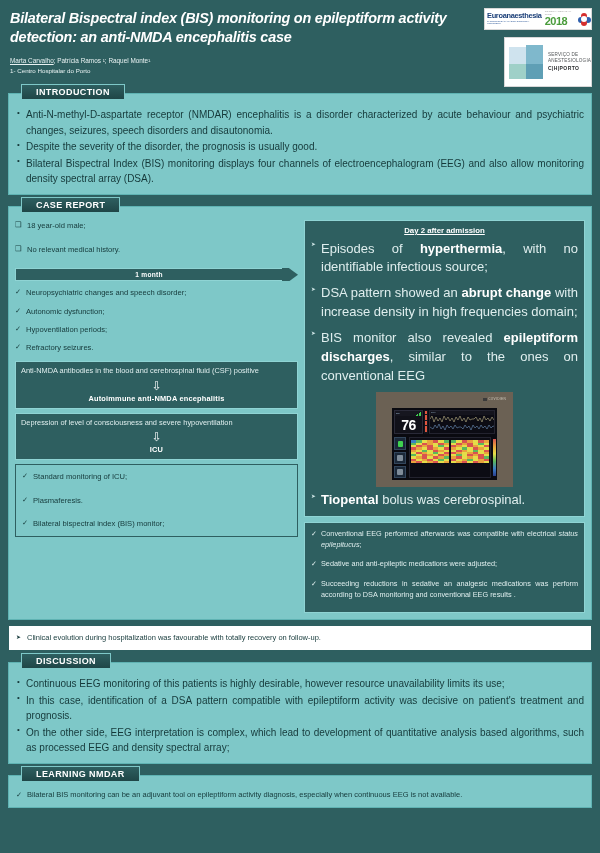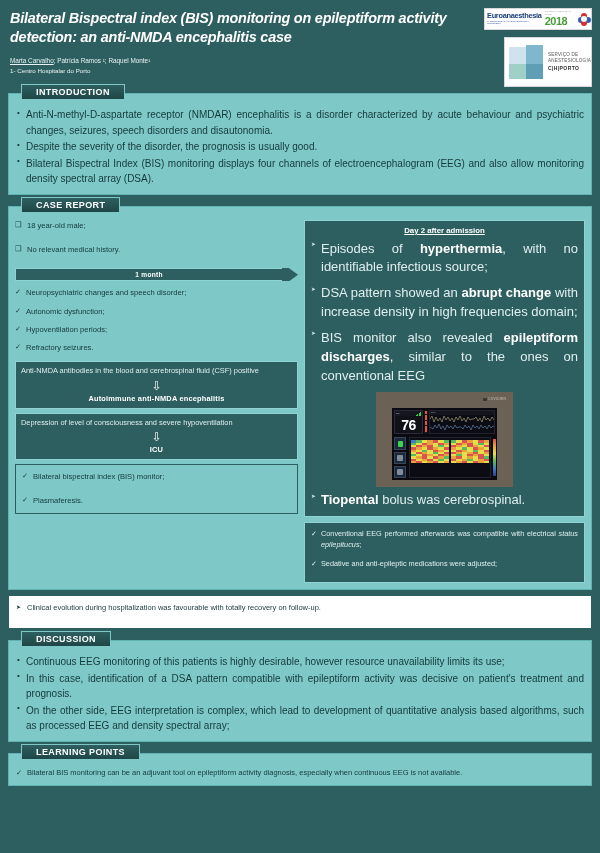--- a/index.html
+++ b/index.html
@@ -312,21 +312,21 @@
     margin:5px 0 0 0;
     background:#ffffff;
     border:1px solid #2e5f60;
     box-sizing:border-box;
     padding:6px 7px 5px 7px;
   }
   .final-item{
     color:#15393a;font-size:7.5px;line-height:1.5;
     padding-left:11px;position:relative;margin-bottom:9px;
   }
-  .final-item:last-child{margin-bottom:10px;}
+  .final-item:last-child{margin-bottom:2px;}
   .final-item:before{
     content:"\27A4";position:absolute;left:0;top:1px;font-size:5.8px;color:#15393a;
   }
 
   .lp-item{
     color:#15393a;font-size:7.5px;line-height:1.6;
     padding-left:11px;position:relative;text-align:justify;
   }
   .lp-item:before{
     content:"\2713";position:absolute;left:0;top:0;font-size:7.2px;color:#15393a;
@@ -413,22 +413,23 @@
           <div class="dcenter">Autoimmune anti-NMDA encephalitis</div>
         </div>
 
         <div class="dark-box">
           <div class="dtxt">Depression of level of consciousness and severe hypoventilation</div>
           <div class="dn-arrow">⇩</div>
           <div class="dcenter">ICU</div>
         </div>
 
         <div class="light-box">
+          <div class="tick-item">Standard monitoring of ICU;</div>
+          <div class="tick-item">Plasmaferesis.</div>
           <div class="tick-item">Bilateral bispectral index (BIS) monitor;</div>
-          <div class="tick-item">Plasmaferesis.</div>
         </div>
       </div>
 
       <div class="col-right">
         <div class="day-box">
           <div class="day-title">Day 2 after admission</div>
 
           <div class="arr-item">
             <span>Episodes of </span><b>hyperthermia</b><span>, with no identifiable infectious source;</span>
           </div>
@@ -684,20 +685,21 @@
           <div class="arr-item" style="margin-bottom:0">
             <b>Tiopental</b><span> bolus was cerebrospinal.</span>
           </div>
         </div>
 
         <div class="conv-box">
           <div class="dtick">
             <span>Conventional EEG performed afterwards was compatible with electrical </span><i>status epilepitucus</i><span>;</span>
           </div>
           <div class="dtick">Sedative and anti-epileptic medications were adjusted;</div>
+          <div class="dtick">Succeeding reductions in sedative an analgesic medications was perform according to DSA monitoring and conventional EEG results .</div>
         </div>
       </div>
     </div>
 
     <div class="final-box">
       <div class="final-item">Clinical evolution during hospitalization was favourable with totally recovery on follow-up.</div>
     </div>
   </div>
 
   <div class="sp10"></div>
@@ -709,19 +711,19 @@
         <li>Continuous EEG monitoring of this patients is highly desirable, however resource unavailability limits its use;</li>
         <li>In this case, identification of a DSA pattern compatible with epileptiform activity was decisive on patient's treatment and prognosis.</li>
         <li>On the other side, EEG interpretation is complex, which lead to development of quantitative analysis based algorithms, such as processed EEG and density spectral array;</li>
       </ul>
     </div>
   </div>
 
   <div class="sp10"></div>
 
   <div class="panel">
-    <div class="tab">LEARNING POINTS</div>
+    <div class="tab">LEARNING NMDAR</div>
     <div class="panel-body">
       <div class="lp-item">Bilateral BIS monitoring can be an adjuvant tool on epileptiform activity diagnosis, especially when continuous EEG is not available.</div>
     </div>
   </div>
 
 </div>
 
 </body></html>

